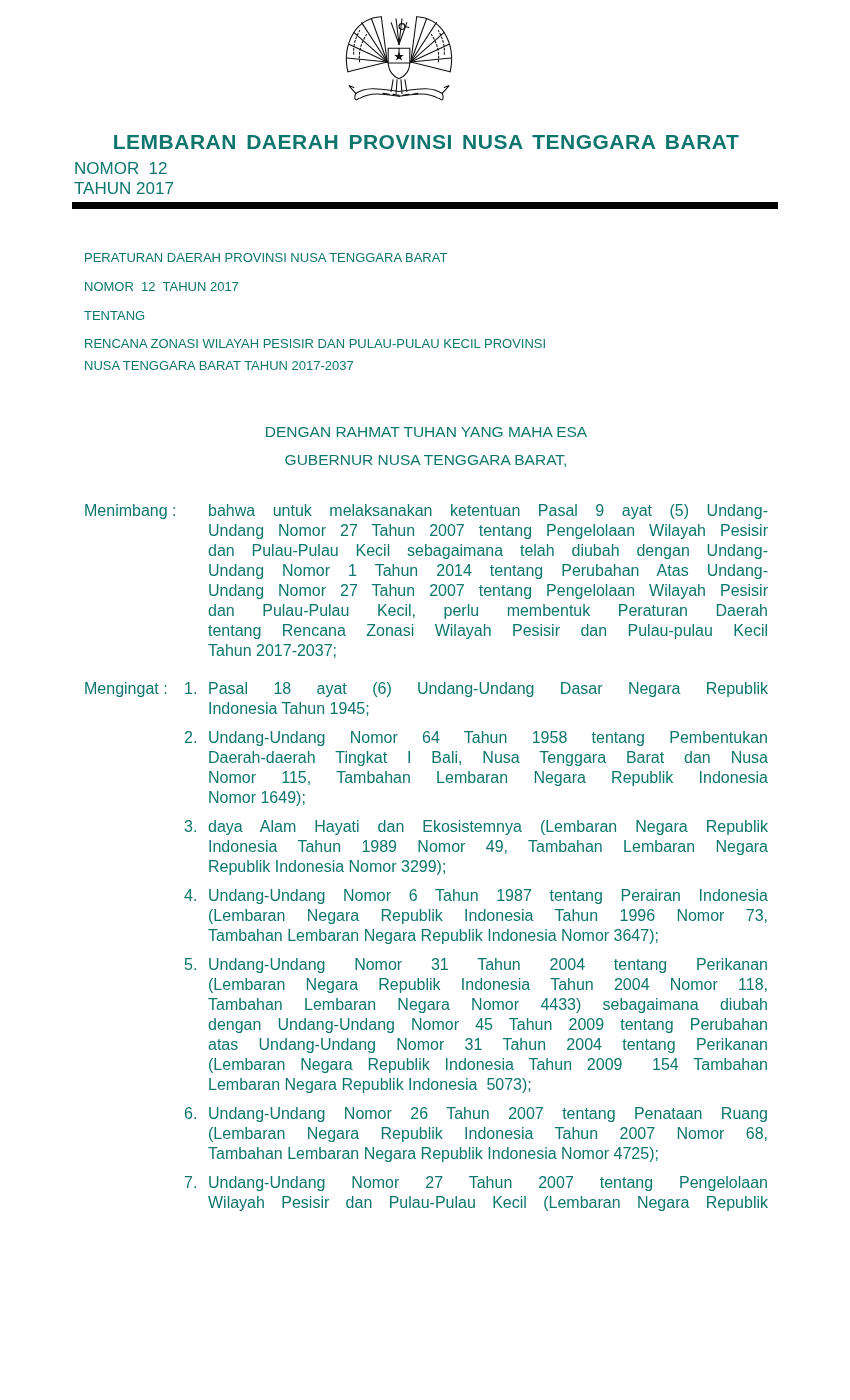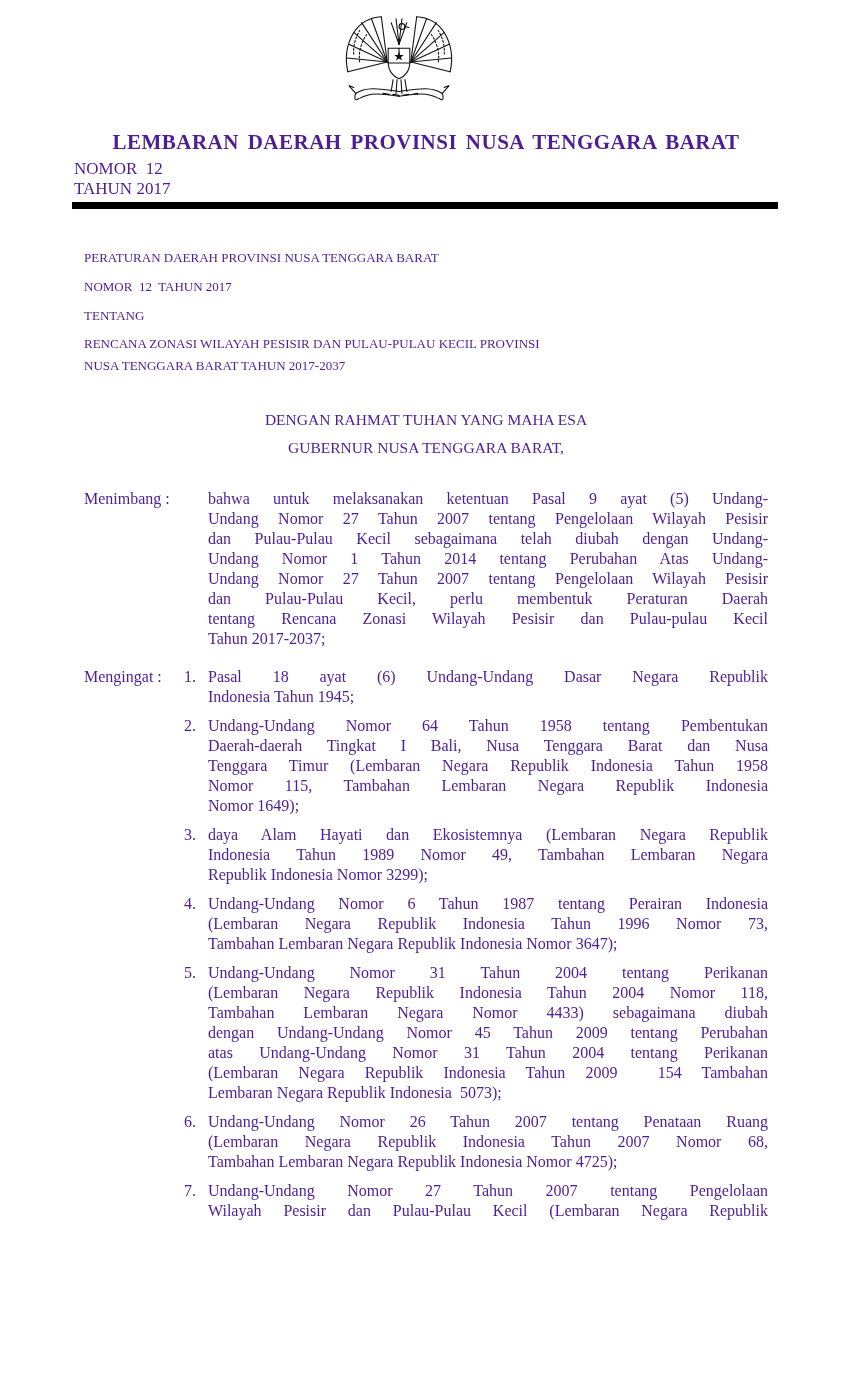--- a/index.html
+++ b/index.html
@@ -1,22 +1,22 @@
 <!DOCTYPE html>
 <html><head>
 <meta charset="utf-8">
 <style>
   html,body { margin:0; padding:0; background:#ffffff; }
   .page {
     position: relative;
     width: 850px;
     height: 1400px;
     background: #ffffff;
-    color: #4c1d95;
-    font-family: Liberation Serif, serif;
+    color: #0f766e;
+    font-family: Liberation Sans, sans-serif;
     overflow: hidden;
   }
   .content {
     position: absolute;
     left: 84px;
     top: 0;
     width: 684px;
   }
   .emblem { width:118px; height:100px; margin:10px 0 0 256px; }
   .emblem svg { display:block; width:118px; height:100px; }
@@ -52,21 +52,21 @@
     line-height: 21px;
     white-space: pre-wrap;
   }
   .tl1 { margin-top: 38px; }
   .tl2 { margin-top: 8px; }
   .tl3 { margin-top: 8px; }
   .tl4 { margin-top: 7px; }
   .tl5 { margin-top: 1px; }
 
   .pre { text-align: center; font-size: 15.5px; line-height: 21px; white-space: pre-wrap; }
-  .pre1 { margin-top: 33px; }
+  .pre1 { margin-top: 45px; }
   .pre2 { margin-top: 7px; }
 
   .clause { position: relative; font-size: 16px; line-height: 20px; }
   .clause-label { position: absolute; left: 0; top: 0; white-space: pre-wrap; }
   .menimbang { margin-top: 31px; }
   .menimbang .clause-body { margin-left: 124px; }
   .mengingat { margin-top: 18px; }
   .items { margin-left: 100px; }
   .item { display: flex; }
   .item + .item { margin-top: 9px; }
@@ -182,21 +182,20 @@
               <div class="jline">Pasal 18 ayat (6) Undang-Undang Dasar Negara Republik</div>
               <div class="jline lastline">Indonesia Tahun 1945;</div>
             </div>
           </div>
 
           <div class="item">
             <div class="item-num">2.</div>
             <div class="item-body">
               <div class="jline">Undang-Undang Nomor 64 Tahun 1958 tentang Pembentukan</div>
               <div class="jline">Daerah-daerah Tingkat I Bali, Nusa Tenggara Barat dan Nusa</div>
-              <div class="jline">Tenggara Timur (Lembaran Negara Republik Indonesia Tahun 1958</div>
               <div class="jline">Nomor 115, Tambahan Lembaran Negara Republik Indonesia</div>
               <div class="jline lastline">Nomor 1649);</div>
             </div>
           </div>
 
           <div class="item">
             <div class="item-num">3.</div>
             <div class="item-body">
               <div class="jline">daya Alam Hayati dan Ekosistemnya (Lembaran Negara Republik</div>
               <div class="jline">Indonesia Tahun 1989 Nomor 49, Tambahan Lembaran Negara</div>

